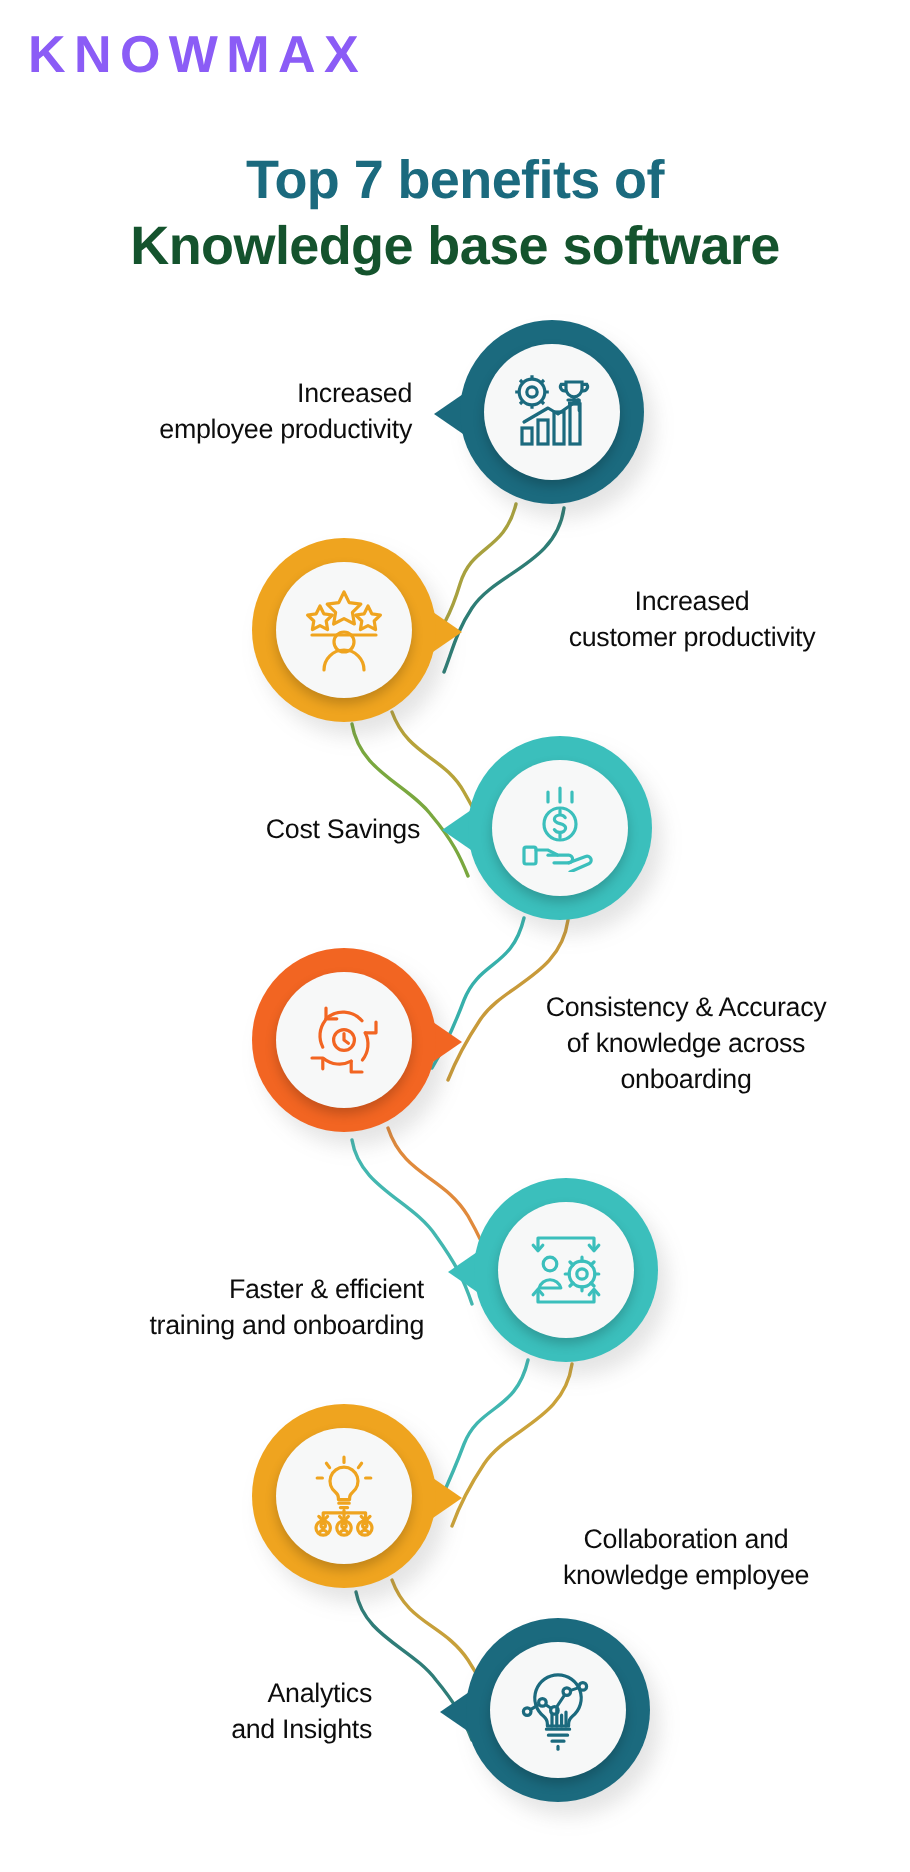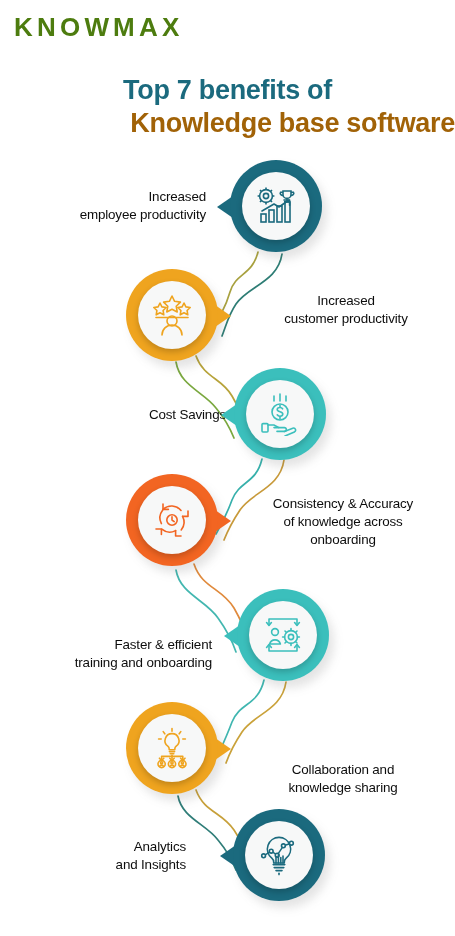--- a/index.html
+++ b/index.html
@@ -19,21 +19,21 @@
   }
 
   
   #logo {
     position: absolute;
     left: 14px;
     top: 14px;
     font-size: 26px;
     font-weight: 700;
     letter-spacing: 4.2px;
-    color: #4d7c0f;
+    color: #8b5cf6;
     line-height: 1;
   }
 
   
   #title-block {
     position: absolute;
     left: 0;
     top: 74px;
     width: 455px;
     text-align: center;
@@ -41,24 +41,23 @@
   .title-line-1 {
     font-size: 27px;
     font-weight: 700;
     color: #1b6a7e;
     letter-spacing: -0.3px;
     line-height: 1.22;
   }
   .title-line-2 {
     font-size: 27px;
     font-weight: 700;
-    color: #a16207;
+    color: #14532d;
     letter-spacing: -0.3px;
     line-height: 1.22;
-    text-align: right;
   }
 
   
   #connectors {
     position: absolute;
     left: 0;
     top: 0;
     width: 455px;
     height: 936px;
     pointer-events: none;
@@ -211,21 +210,21 @@
           <path d="M10 10l1.9 3.9 4.3.6-3.1 3 .7 4.3-3.8-2-3.8 2 .7-4.3-3.1-3 4.3-.6z"></path>
           <path d="M34 10l1.9 3.9 4.3.6-3.1 3 .7 4.3-3.8-2-3.8 2 .7-4.3-3.1-3 4.3-.6z"></path>
           <circle cx="22" cy="28" r="5"></circle>
           <path d="M12 42a10 10 0 0 1 20 0" stroke-linecap="round"></path>
           <path d="M6 24.5h32" stroke-linecap="round"></path>
         </svg>
       </span>
     </div>
   </div>
 
-  <div class="label align-right" style="left:36px; top:406px; width:190px;">
+  <div class="label align-right" style="left:20px; top:406px; width:190px;">
     <div>Cost Savings</div>
   </div>
   <div class="node left-point" style="left:234px; top:368px;">
     <div class="node-shadow"></div>
     <div class="node-tail" style="border-right-color:#3bbfbc;"></div>
     <div class="node-ring" style="background:#3bbfbc;"></div>
     <div class="node-inner">
       <span>
         <svg width="44" height="44" viewBox="0 0 44 44" fill="none" stroke="#3bbfbc" stroke-width="1.6" stroke-linecap="round">
           <path d="M16 4v5M22 2v7M28 4v5"></path>
@@ -290,21 +289,21 @@
           <circle cx="30" cy="24" r="6.4"></circle>
           <circle cx="30" cy="24" r="2.6"></circle>
           <path d="M30 15.6v2M30 30.4v2M21.6 24h2M36.4 24h2M24 18l1.5 1.5M34.5 28.5l1.5 1.5M36 18l-1.5 1.5M25.5 28.5L24 30"></path>
         </svg>
       </span>
     </div>
   </div>
 
   <div class="label align-center" style="left:238px; top:721px; width:210px;margin-top:40px;">
     <div>Collaboration and</div>
-    <div>knowledge sharing</div>
+    <div>knowledge employee</div>
   </div>
   <div class="node right-point" style="left:126px; top:702px;">
     <div class="node-shadow"></div>
     <div class="node-tail" style="border-left-color:#efa41f;"></div>
     <div class="node-ring" style="background:#efa41f;"></div>
     <div class="node-inner">
       <span>
         <svg width="44" height="44" viewBox="0 0 44 44" fill="none" stroke="#efa41f" stroke-width="1.6" stroke-linecap="round" stroke-linejoin="round">
           <path d="M22 2.6v2.6M13.2 5.6l1.6 2.2M30.8 5.6l-1.6 2.2M8.6 13h2.6M35.4 13h-2.6"></path>
           <path d="M22 7.6a7 7 0 0 0-4.2 12.6c.9.7 1.4 1.7 1.4 2.8v.8h5.6v-.8c0-1.1.5-2.1 1.4-2.8A7 7 0 0 0 22 7.6z"></path>

